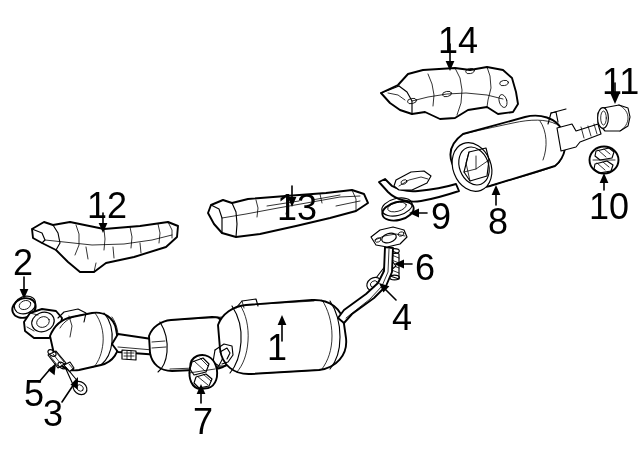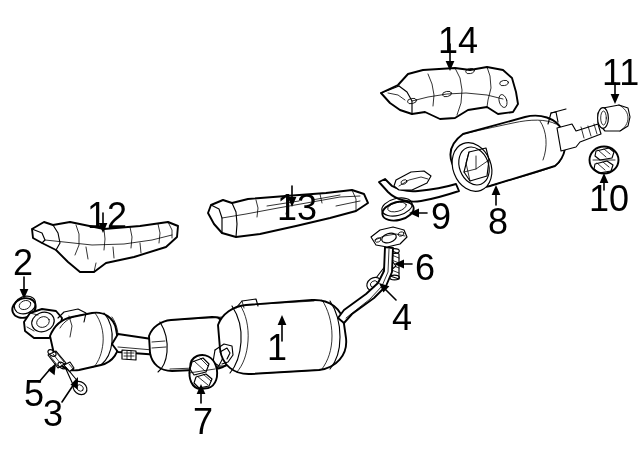--- a/index.html
+++ b/index.html
@@ -323,19 +323,19 @@
 
   <div class="callout-label" style="left:267px; top:330px;">1</div>
   <div class="callout-label" style="left:13px; top:245px;">2</div>
   <div class="callout-label" style="left:43px; top:396px;">3</div>
   <div class="callout-label" style="left:392px; top:300px;">4</div>
   <div class="callout-label" style="left:24px; top:376px;">5</div>
   <div class="callout-label" style="left:415px; top:250px;">6</div>
   <div class="callout-label" style="left:193px; top:404px;">7</div>
   <div class="callout-label" style="left:488px; top:204px;">8</div>
   <div class="callout-label" style="left:431px; top:199px;">9</div>
-  <div class="callout-label" style="left:589px; top:181px;">10</div>
-  <div class="callout-label" style="left:602px; top:55px;">11</div>
-  <div class="callout-label" style="left:87px; top:198px;">12</div>
+  <div class="callout-label" style="left:589px; top:189px;">10</div>
+  <div class="callout-label" style="left:602px; top:64px;">11</div>
+  <div class="callout-label" style="left:87px; top:188px;">12</div>
   <div class="callout-label" style="left:277px; top:171px;margin-top:19px;">13</div>
   <div class="callout-label" style="left:438px; top:23px;">14</div>
 
 </div>
 
 </body></html>

